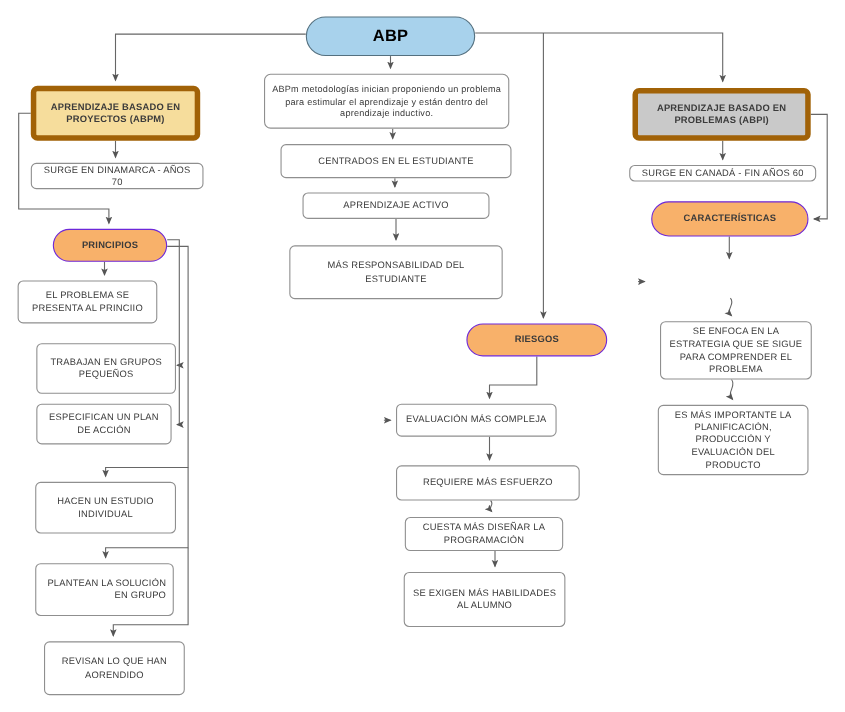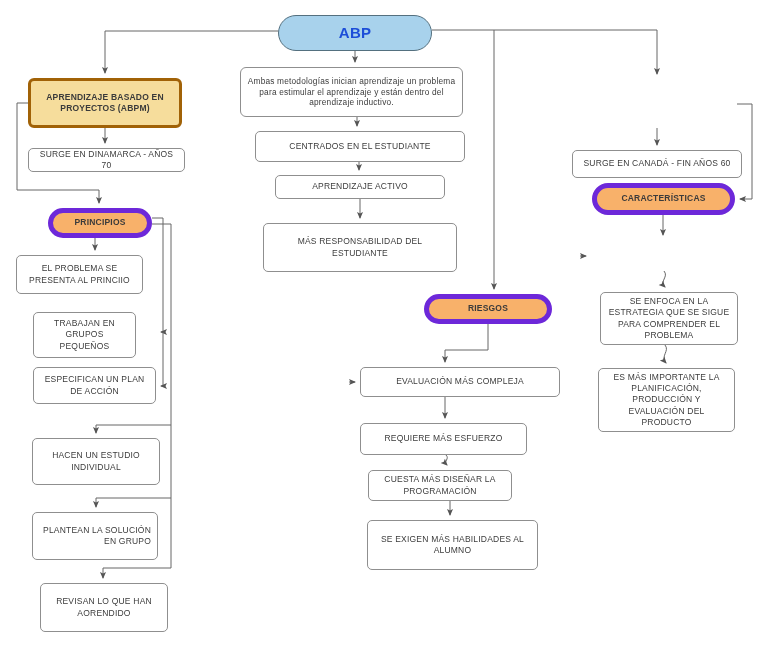--- a/index.html
+++ b/index.html
@@ -8,24 +8,24 @@
     font-family:"Liberation Sans", sans-serif;overflow:hidden;
   }
   #wires{position:absolute;left:0;top:0;width:768px;height:647px;}
   .node{
     position:absolute;display:flex;align-items:center;justify-content:center;
     text-align:center;box-sizing:border-box;
     font-size:8.5px;line-height:1.3;color:#3b3b3b;letter-spacing:.2px;
     padding:2px 6px;
   }
   .box{background:#ffffff;border:1px solid #8f8f8f;border-radius:5px;text-transform:uppercase;}
-  .pill{border-radius:999px;border:5px solid #6d28d9;font-weight:bold;text-transform:uppercase;}
-  .root{background:var(--blue,#a8d2ec);border:1.5px solid #54707f;font-size:15px;font-weight:bold;color:#1d4ed8;}
+  .pill{border-radius:999px;border:1px solid #6d28d9;font-weight:bold;text-transform:uppercase;}
+  .root{background:var(--blue,#a8d2ec);border:1.5px solid #54707f;font-size:15px;font-weight:bold;color:#000000;}
   .orange{background:var(--orange,#f8b16a);}
-  .header-box{border-radius:6px;font-weight:bold;text-transform:uppercase;border:3px solid #a16207;}
+  .header-box{border-radius:6px;font-weight:bold;text-transform:uppercase;border:5px solid #a16207;}
   .yellow{background:var(--yellow,#f6dd9c);}
   .gray{background:var(--gray,#c9c9c9);}
   .intro{font-size:8.3px;text-transform:none;color:#3b3b3b;border-radius:6px;}
   path.wire{fill:none;stroke:#666;stroke-width:1;}
 </style>
 </head>
 <body>
 
 <div id="canvas" style="--blue: #a8d2ec; --orange: #f8b16a; --yellow: #f6dd9c; --gray: #c9c9c9;">
 
@@ -63,40 +63,41 @@
     <path class="wire" d="M 657 128 L 657 145" marker-end="url(#arr)" style="stroke: rgb(102, 102, 102);"></path>
     <path class="wire" d="M 737 104 L 752 104 L 752 199 L 740 199" marker-end="url(#arr)" style="stroke: rgb(102, 102, 102);"></path>
     <path class="wire" d="M 663 215 L 663 235" marker-end="url(#arr)" style="stroke: rgb(102, 102, 102);"></path>
     <path class="wire" d="M 580 256 L 586 256" marker-end="url(#arr)" style="stroke: rgb(102, 102, 102);"></path>
     <path class="wire" d="M 664 271 C 669 277 659 281 665 287" marker-end="url(#arr)" style="stroke: rgb(102, 102, 102);"></path>
     <path class="wire" d="M 665 345 C 670 351 660 356 666 363" marker-end="url(#arr)" style="stroke: rgb(102, 102, 102);"></path>
   </svg>
 
   <div class="node pill root" style="left:278px;top:15px;width:154px;height:36px;">ABP</div>
 
-  <div class="node box intro" style="left:240px;top:67px;width:223px;height:50px;">Ambas metodologías inician aprendizaje un problema para estimular el aprendizaje y están dentro del aprendizaje inductivo.</div>
+  <div class="node box intro" style="left:240px;top:67px;width:223px;height:50px;">ABPm metodologías inician proponiendo un problema para estimular el aprendizaje y están dentro del aprendizaje inductivo.</div>
 
   <div class="node box" style="left:255px;top:131px;width:210px;height:31px;">CENTRADOS EN EL ESTUDIANTE</div>
   <div class="node box" style="left:275px;top:175px;width:170px;height:24px;">APRENDIZAJE ACTIVO</div>
   <div class="node box" style="left:263px;top:223px;width:194px;height:49px;">MÁS RESPONSABILIDAD DEL ESTUDIANTE</div>
 
   <div class="node header-box yellow" style="left:28px;top:78px;width:154px;height:50px;">APRENDIZAJE BASADO EN PROYECTOS (ABPm)</div>
   <div class="node box" style="left:28px;top:148px;width:157px;height:24px;">SURGE EN DINAMARCA - AÑOS 70</div>
   <div class="node pill orange" style="left:48px;top:208px;width:104px;height:30px;">PRINCIPIOS</div>
   <div class="node box" style="left:16px;top:255px;width:127px;height:39px;">EL PROBLEMA SE PRESENTA AL PRINCIIO</div>
-  <div class="node box" style="left:33px;top:312px;width:103px;height:46px;">TRABAJAN EN GRUPOS PEQUEÑOS</div>
+  <div class="node box" style="left:33px;top:312px;width:127px;height:46px;">TRABAJAN EN GRUPOS PEQUEÑOS</div>
   <div class="node box" style="left:33px;top:367px;width:123px;height:37px;">ESPECIFICAN UN PLAN DE ACCIÓN</div>
   <div class="node box" style="left:32px;top:438px;width:128px;height:47px;">HACEN UN ESTUDIO INDIVIDUAL</div>
   <div class="node box" style="left:32px;top:512px;width:126px;height:48px;text-align:right;">PLANTEAN LA SOLUCIÓN EN GRUPO</div>
   <div class="node box" style="left:40px;top:583px;width:128px;height:49px;">REVISAN LO QUE HAN AORENDIDO</div>
 
   <div class="node pill orange" style="left:424px;top:294px;width:128px;height:30px;">RIESGOS</div>
-  <div class="node box" style="left:360px;top:367px;width:200px;height:30px;">EVALUACIÓN MÁS COMPLEJA</div>
+  <div class="node box" style="left:360px;top:367px;width:146px;height:30px;">EVALUACIÓN MÁS COMPLEJA</div>
   <div class="node box" style="left:360px;top:423px;width:167px;height:32px;">REQUIERE MÁS ESFUERZO</div>
   <div class="node box" style="left:368px;top:470px;width:144px;height:31px;">CUESTA MÁS DISEÑAR LA PROGRAMACIÓN</div>
-  <div class="node box" style="left:367px;top:520px;width:171px;height:50px;">SE EXIGEN MÁS HABILIDADES AL ALUMNO</div>
+  <div class="node box" style="left:367px;top:520px;width:147px;height:50px;">SE EXIGEN MÁS HABILIDADES AL ALUMNO</div>
 
-  <div class="node box" style="left:572px;top:150px;width:170px;height:28px;">SURGE EN CANADÁ - FIN AÑOS 60</div>
+  <div class="node header-box gray" style="left:575px;top:80px;width:162px;height:48px;">APRENDIZAJE BASADO EN PROBLEMAS (ABPI)</div>
+  <div class="node box" style="left:572px;top:150px;width:170px;height:15px;">SURGE EN CANADÁ - FIN AÑOS 60</div>
   <div class="node pill orange" style="left:592px;top:183px;width:143px;height:32px;">CARACTERÍSTICAS</div>
   <div class="node box" style="left:600px;top:292px;width:138px;height:53px;">SE ENFOCA EN LA ESTRATEGIA QUE SE SIGUE PARA COMPRENDER EL PROBLEMA</div>
   <div class="node box" style="left:598px;top:368px;width:137px;height:64px;">ES MÁS IMPORTANTE LA PLANIFICACIÓN, PRODUCCIÓN Y EVALUACIÓN DEL PRODUCTO</div>
 
 </div>
 
 </body></html>

